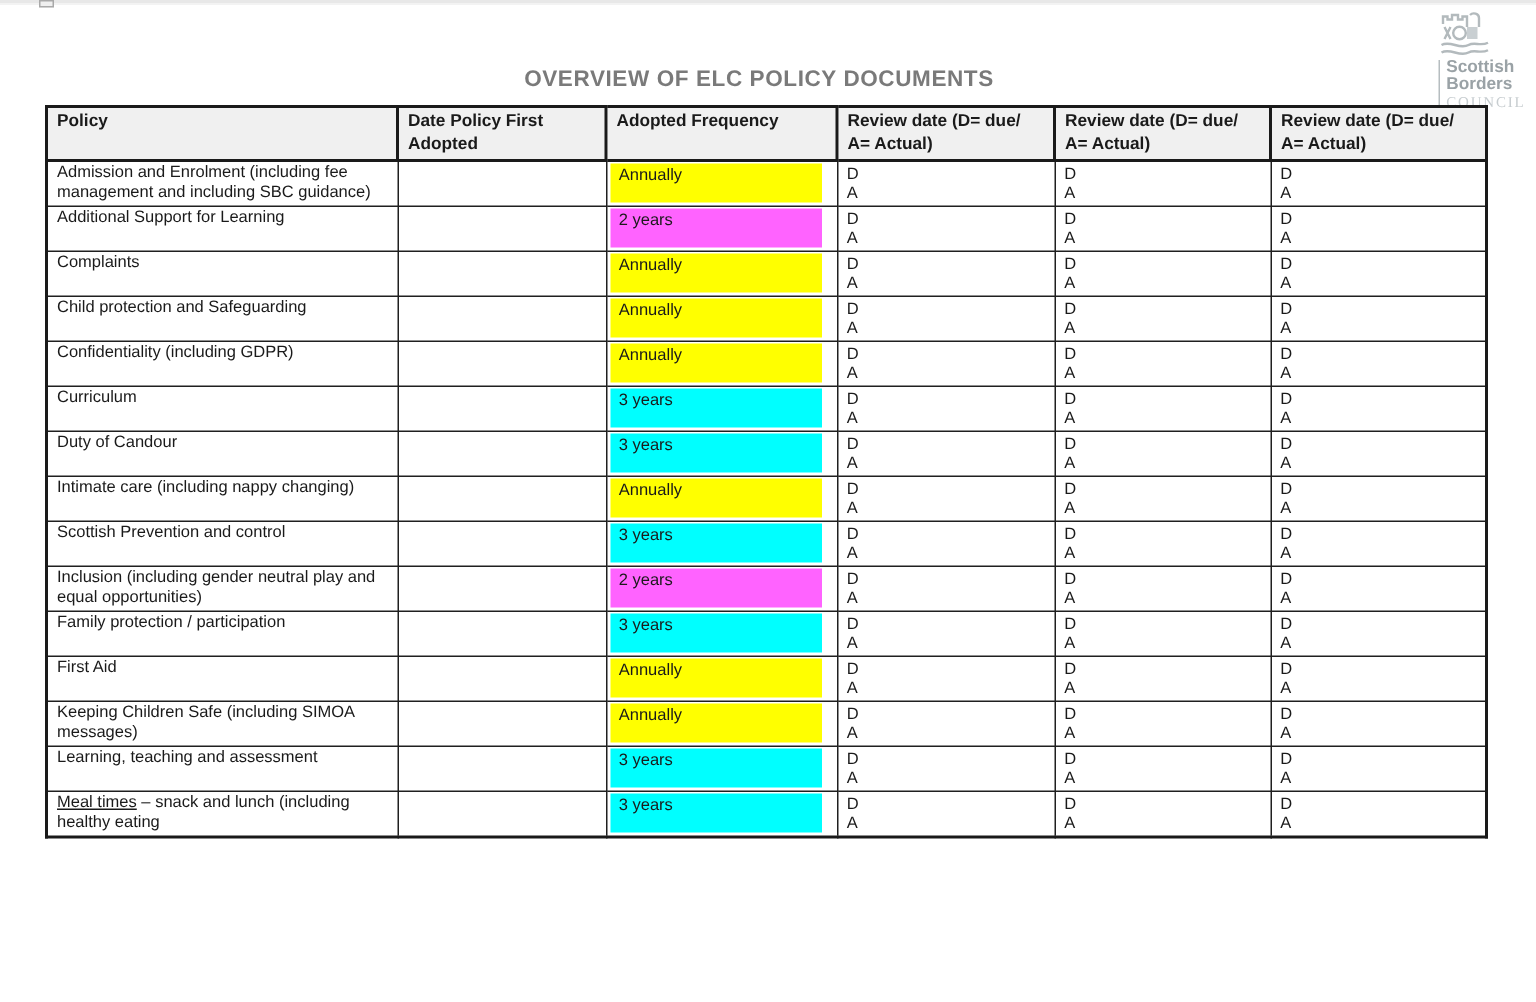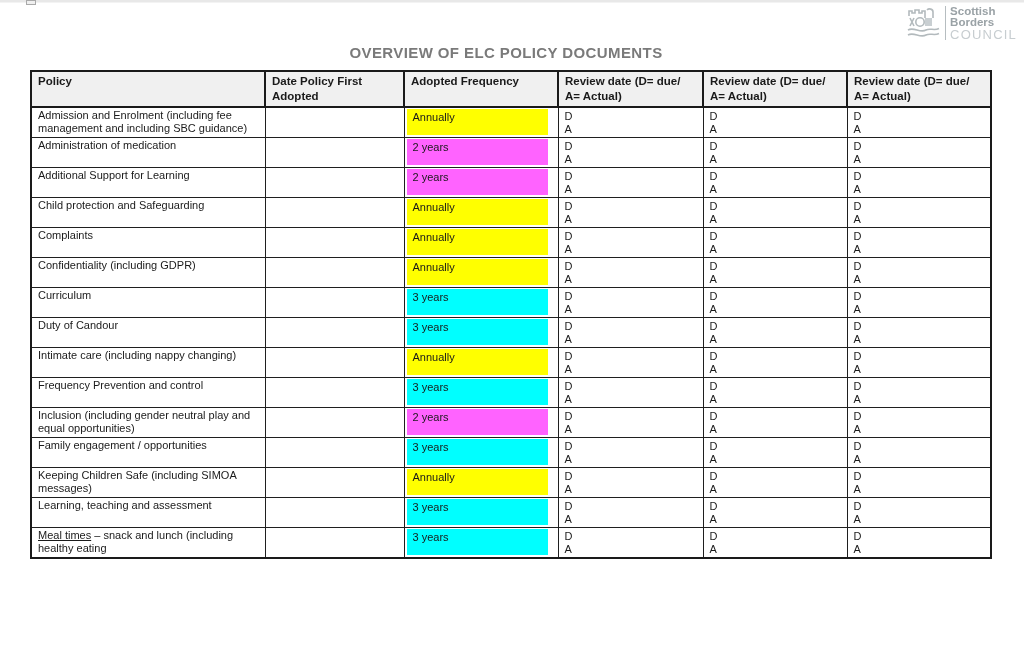--- a/index.html
+++ b/index.html
@@ -20,28 +20,28 @@
   }
   
   .doc-title{
     position:absolute;left:0;top:44px;width:1012px;
     text-align:center;font-size:15px;font-weight:bold;
     letter-spacing:.4px;color:#7a7a7a;
   }
   
   .logo{
     position:absolute;right:7px;top:6px;
-    display:flex;align-items:flex-start;
+    display:flex;align-items:flex-start;flex-direction:column;
   }
   .logo-emblem{width:36px;height:34px;margin-right:3px;}
   .logo-text{
     border-left:1px solid #b6bdc0;padding-left:4px;line-height:11px;
   }
   .logo-l12{font-size:11.5px;color:#9aa2a6;font-weight:bold;}
-  .logo-l3{font-size:13px;letter-spacing:1.2px;color:#c7cdd0;margin-top:1px;}
+  .logo-l3{font-size:10px;letter-spacing:1.2px;color:#c7cdd0;margin-top:1px;font-family:Liberation Serif, serif;}
   
   table.policy-table{
     position:absolute;left:30px;top:70px;width:960px;
     border-collapse:collapse;table-layout:fixed;
     border:2px solid #1a1a1a;
   }
   .policy-table th{
     background:#f0f0f0;
     border:2px solid #1a1a1a;
     font-size:11.5px;font-weight:bold;line-height:15px;
@@ -129,214 +129,214 @@
         <td class="c-review">
           <div>D</div>
           <div>A</div>
         </td>
         <td class="c-review">
           <div>D</div>
           <div>A</div>
         </td>
       </tr>
       <tr>
-        <td class="c-policy">Administration of medication</td>
+        <td class="c-policy">Additional Support for Learning</td>
         <td class="c-date"></td>
         <td class="c-freq">
           <div class="hl" style="background: rgb(255, 99, 255);">2 years</div>
         </td>
         <td class="c-review">
           <div>D</div>
           <div>A</div>
         </td>
         <td class="c-review">
           <div>D</div>
           <div>A</div>
         </td>
         <td class="c-review">
           <div>D</div>
           <div>A</div>
         </td>
       </tr>
       <tr>
-        <td class="c-policy">Additional Support for Learning</td>
+        <td class="c-policy">Complaints</td>
+        <td class="c-date"></td>
+        <td class="c-freq">
+          <div class="hl" style="background: rgb(255, 255, 0);">Annually</div>
+        </td>
+        <td class="c-review">
+          <div>D</div>
+          <div>A</div>
+        </td>
+        <td class="c-review">
+          <div>D</div>
+          <div>A</div>
+        </td>
+        <td class="c-review">
+          <div>D</div>
+          <div>A</div>
+        </td>
+      </tr>
+      <tr>
+        <td class="c-policy">Child protection and Safeguarding</td>
+        <td class="c-date"></td>
+        <td class="c-freq">
+          <div class="hl" style="background: rgb(255, 255, 0);">Annually</div>
+        </td>
+        <td class="c-review">
+          <div>D</div>
+          <div>A</div>
+        </td>
+        <td class="c-review">
+          <div>D</div>
+          <div>A</div>
+        </td>
+        <td class="c-review">
+          <div>D</div>
+          <div>A</div>
+        </td>
+      </tr>
+      <tr>
+        <td class="c-policy">Confidentiality (including GDPR)</td>
+        <td class="c-date"></td>
+        <td class="c-freq">
+          <div class="hl" style="background: rgb(255, 255, 0);">Annually</div>
+        </td>
+        <td class="c-review">
+          <div>D</div>
+          <div>A</div>
+        </td>
+        <td class="c-review">
+          <div>D</div>
+          <div>A</div>
+        </td>
+        <td class="c-review">
+          <div>D</div>
+          <div>A</div>
+        </td>
+      </tr>
+      <tr>
+        <td class="c-policy">Curriculum</td>
+        <td class="c-date"></td>
+        <td class="c-freq">
+          <div class="hl" style="background: rgb(0, 255, 255);">3 years</div>
+        </td>
+        <td class="c-review">
+          <div>D</div>
+          <div>A</div>
+        </td>
+        <td class="c-review">
+          <div>D</div>
+          <div>A</div>
+        </td>
+        <td class="c-review">
+          <div>D</div>
+          <div>A</div>
+        </td>
+      </tr>
+      <tr>
+        <td class="c-policy">Duty of Candour</td>
+        <td class="c-date"></td>
+        <td class="c-freq">
+          <div class="hl" style="background: rgb(0, 255, 255);">3 years</div>
+        </td>
+        <td class="c-review">
+          <div>D</div>
+          <div>A</div>
+        </td>
+        <td class="c-review">
+          <div>D</div>
+          <div>A</div>
+        </td>
+        <td class="c-review">
+          <div>D</div>
+          <div>A</div>
+        </td>
+      </tr>
+      <tr>
+        <td class="c-policy">Intimate care (including nappy changing)</td>
+        <td class="c-date"></td>
+        <td class="c-freq">
+          <div class="hl" style="background: rgb(255, 255, 0);">Annually</div>
+        </td>
+        <td class="c-review">
+          <div>D</div>
+          <div>A</div>
+        </td>
+        <td class="c-review">
+          <div>D</div>
+          <div>A</div>
+        </td>
+        <td class="c-review">
+          <div>D</div>
+          <div>A</div>
+        </td>
+      </tr>
+      <tr>
+        <td class="c-policy">Scottish Prevention and control</td>
+        <td class="c-date"></td>
+        <td class="c-freq">
+          <div class="hl" style="background: rgb(0, 255, 255);">3 years</div>
+        </td>
+        <td class="c-review">
+          <div>D</div>
+          <div>A</div>
+        </td>
+        <td class="c-review">
+          <div>D</div>
+          <div>A</div>
+        </td>
+        <td class="c-review">
+          <div>D</div>
+          <div>A</div>
+        </td>
+      </tr>
+      <tr>
+        <td class="c-policy">Inclusion (including gender neutral play and equal opportunities)</td>
         <td class="c-date"></td>
         <td class="c-freq">
           <div class="hl" style="background: rgb(255, 99, 255);">2 years</div>
         </td>
         <td class="c-review">
           <div>D</div>
           <div>A</div>
         </td>
         <td class="c-review">
           <div>D</div>
           <div>A</div>
         </td>
         <td class="c-review">
           <div>D</div>
           <div>A</div>
         </td>
       </tr>
       <tr>
-        <td class="c-policy">Child protection and Safeguarding</td>
-        <td class="c-date"></td>
-        <td class="c-freq">
-          <div class="hl" style="background: rgb(255, 255, 0);">Annually</div>
-        </td>
-        <td class="c-review">
-          <div>D</div>
-          <div>A</div>
-        </td>
-        <td class="c-review">
-          <div>D</div>
-          <div>A</div>
-        </td>
-        <td class="c-review">
-          <div>D</div>
-          <div>A</div>
-        </td>
-      </tr>
-      <tr>
-        <td class="c-policy">Complaints</td>
-        <td class="c-date"></td>
-        <td class="c-freq">
-          <div class="hl" style="background: rgb(255, 255, 0);">Annually</div>
-        </td>
-        <td class="c-review">
-          <div>D</div>
-          <div>A</div>
-        </td>
-        <td class="c-review">
-          <div>D</div>
-          <div>A</div>
-        </td>
-        <td class="c-review">
-          <div>D</div>
-          <div>A</div>
-        </td>
-      </tr>
-      <tr>
-        <td class="c-policy">Confidentiality (including GDPR)</td>
-        <td class="c-date"></td>
-        <td class="c-freq">
-          <div class="hl" style="background: rgb(255, 255, 0);">Annually</div>
-        </td>
-        <td class="c-review">
-          <div>D</div>
-          <div>A</div>
-        </td>
-        <td class="c-review">
-          <div>D</div>
-          <div>A</div>
-        </td>
-        <td class="c-review">
-          <div>D</div>
-          <div>A</div>
-        </td>
-      </tr>
-      <tr>
-        <td class="c-policy">Curriculum</td>
-        <td class="c-date"></td>
-        <td class="c-freq">
-          <div class="hl" style="background: rgb(0, 255, 255);">3 years</div>
-        </td>
-        <td class="c-review">
-          <div>D</div>
-          <div>A</div>
-        </td>
-        <td class="c-review">
-          <div>D</div>
-          <div>A</div>
-        </td>
-        <td class="c-review">
-          <div>D</div>
-          <div>A</div>
-        </td>
-      </tr>
-      <tr>
-        <td class="c-policy">Duty of Candour</td>
-        <td class="c-date"></td>
-        <td class="c-freq">
-          <div class="hl" style="background: rgb(0, 255, 255);">3 years</div>
-        </td>
-        <td class="c-review">
-          <div>D</div>
-          <div>A</div>
-        </td>
-        <td class="c-review">
-          <div>D</div>
-          <div>A</div>
-        </td>
-        <td class="c-review">
-          <div>D</div>
-          <div>A</div>
-        </td>
-      </tr>
-      <tr>
-        <td class="c-policy">Intimate care (including nappy changing)</td>
-        <td class="c-date"></td>
-        <td class="c-freq">
-          <div class="hl" style="background: rgb(255, 255, 0);">Annually</div>
-        </td>
-        <td class="c-review">
-          <div>D</div>
-          <div>A</div>
-        </td>
-        <td class="c-review">
-          <div>D</div>
-          <div>A</div>
-        </td>
-        <td class="c-review">
-          <div>D</div>
-          <div>A</div>
-        </td>
-      </tr>
-      <tr>
-        <td class="c-policy">Frequency Prevention and control</td>
-        <td class="c-date"></td>
-        <td class="c-freq">
-          <div class="hl" style="background: rgb(0, 255, 255);">3 years</div>
-        </td>
-        <td class="c-review">
-          <div>D</div>
-          <div>A</div>
-        </td>
-        <td class="c-review">
-          <div>D</div>
-          <div>A</div>
-        </td>
-        <td class="c-review">
-          <div>D</div>
-          <div>A</div>
-        </td>
-      </tr>
-      <tr>
-        <td class="c-policy">Inclusion (including gender neutral play and equal opportunities)</td>
-        <td class="c-date"></td>
-        <td class="c-freq">
-          <div class="hl" style="background: rgb(255, 99, 255);">2 years</div>
-        </td>
-        <td class="c-review">
-          <div>D</div>
-          <div>A</div>
-        </td>
-        <td class="c-review">
-          <div>D</div>
-          <div>A</div>
-        </td>
-        <td class="c-review">
-          <div>D</div>
-          <div>A</div>
-        </td>
-      </tr>
-      <tr>
-        <td class="c-policy">Family engagement / opportunities</td>
-        <td class="c-date"></td>
-        <td class="c-freq">
-          <div class="hl" style="background: rgb(0, 255, 255);">3 years</div>
+        <td class="c-policy">Family protection / participation</td>
+        <td class="c-date"></td>
+        <td class="c-freq">
+          <div class="hl" style="background: rgb(0, 255, 255);">3 years</div>
+        </td>
+        <td class="c-review">
+          <div>D</div>
+          <div>A</div>
+        </td>
+        <td class="c-review">
+          <div>D</div>
+          <div>A</div>
+        </td>
+        <td class="c-review">
+          <div>D</div>
+          <div>A</div>
+        </td>
+      </tr>
+      <tr>
+        <td class="c-policy">First Aid</td>
+        <td class="c-date"></td>
+        <td class="c-freq">
+          <div class="hl" style="background: rgb(255, 255, 0);">Annually</div>
         </td>
         <td class="c-review">
           <div>D</div>
           <div>A</div>
         </td>
         <td class="c-review">
           <div>D</div>
           <div>A</div>
         </td>
         <td class="c-review">

